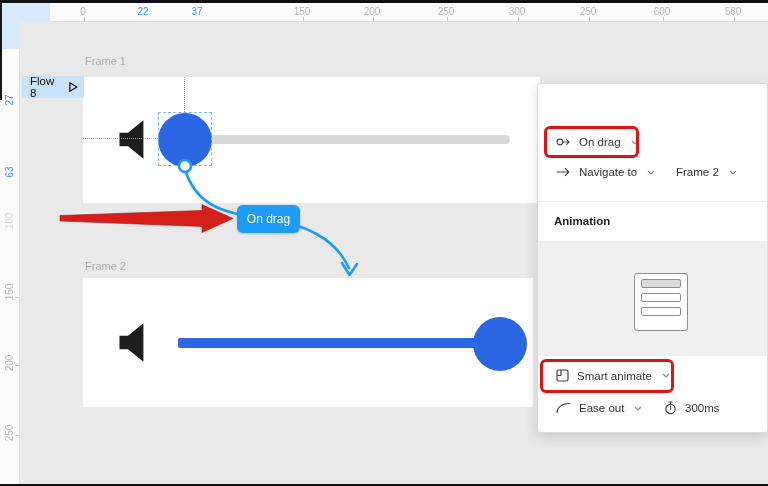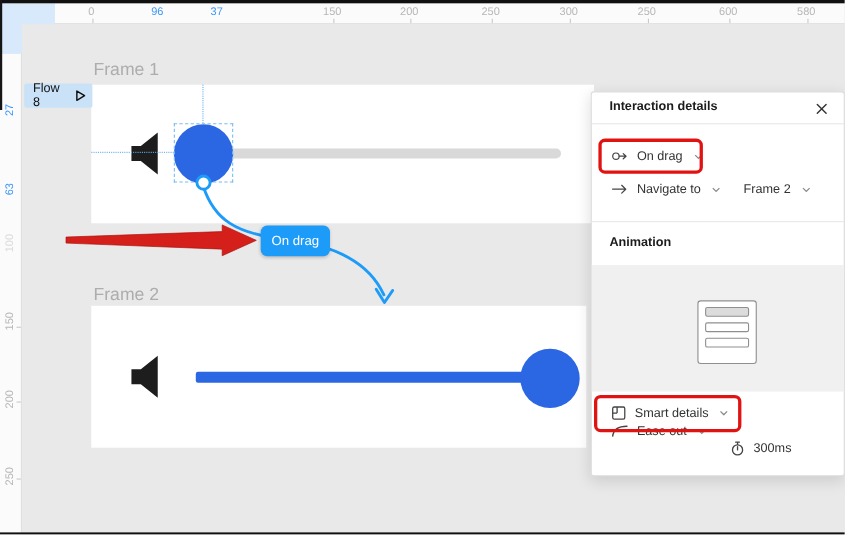--- a/index.html
+++ b/index.html
@@ -23,21 +23,21 @@
   .vlab.blue { color:#3e97f8; }
   .vlab.faint { color:#dadada; }
   .htick { position:absolute; bottom:0; width:1px; height:4px; background:#c9c9c9; }
   .vtick { position:absolute; right:0; width:4px; height:1px; background:#c9c9c9; }
 
   
   .flow-chip { left:22px; top:76px; width:62px; height:22px; background:#c9e2f8; border-radius:2px; display:flex; align-items:center; gap:6px; padding:0 6px 0 8px; z-index:32; cursor:pointer; }
   .flow-chip span { font-size:11.5px; color:#111; }
 
   
-  .frame-label { font-size:16px; color:#adadad; z-index:5; }
+  .frame-label { font-size:11px; color:#adadad; z-index:5; }
   .frame { background:#ffffff; z-index:2; }
 
   
   .track-gray { left:190px; top:135px; width:320px; height:9px; border-radius:4.5px; background:#d9d9d9; z-index:6; }
   .knob { width:54px; height:54px; border-radius:50%; background:#2b66e3; z-index:8; }
   .track-blue { left:178px; top:338px; width:325px; height:10px; border-radius:2px; background:#2b66e3; z-index:6; }
 
   
   .guide-h { left:83px; top:138px; width:75px; height:0; border-top:1.5px dotted #63b0f3; z-index:9; }
   .guide-v { left:184px; top:77px; width:0; height:35px; border-left:1.5px dotted #63b0f3; z-index:9; }
@@ -68,21 +68,21 @@
 </head>
 <body>
 
 <div class="abs edge-top"></div>
 <div class="abs edge-bottom"></div>
 <div class="abs edge-left"></div>
 
 <div class="abs h-ruler">
   <div class="h-band"></div>
   <span class="rlab" style="left:83px">0</span>
-  <span class="rlab blue" style="left:143px">96</span>
+  <span class="rlab blue" style="left:143px">22</span>
   <span class="rlab blue" style="left:197px">37</span>
   <span class="rlab" style="left:302px">150</span>
   <span class="rlab" style="left:372px">200</span>
   <span class="rlab" style="left:446px">250</span>
   <span class="rlab" style="left:517px">300</span>
   <span class="rlab" style="left:588px">250</span>
   <span class="rlab" style="left:662px">600</span>
   <span class="rlab" style="left:733px">580</span>
   <i class="htick" style="left:84px"></i>
   <i class="htick" style="left:303px"></i>
@@ -138,26 +138,20 @@
 
 <span class="abs frame-label" style="left:85px; top:260px">Frame 2</span>
 <div class="abs frame" style="left:83px; top:278px; width:450px; height:129px"></div>
 <svg class="abs" style="left:117px; top:322px; z-index:7" width="34" height="41" viewBox="0 0 17 24">
   <path d="M0 8 L5 8 L14 0.8 L14 23.2 L5 16 L0 16 Z" fill="#1d1d1d"></path>
 </svg>
 <div class="abs track-blue"></div>
 <div class="abs knob" style="left:473px; top:317px"></div>
 
 <div class="abs panel">
-  <div class="hdr">
-    <span class="ttl">Interaction details</span>
-    <svg class="close" viewBox="0 0 16 16">
-      <path d="M4 4 L12 12 M12 4 L4 12" stroke="#333" stroke-width="1.3" stroke-linecap="round"></path>
-    </svg>
-  </div>
 
   <div class="row" style="left:18px; top:51px">
     <svg width="15" height="14" viewBox="0 0 16 14">
       <circle cx="4.2" cy="7" r="3.1" fill="none" stroke="#444" stroke-width="1.2"></circle>
       <path d="M7.5 7 H14 M11.3 4.5 L14 7 L11.3 9.5" fill="none" stroke="#444" stroke-width="1.2" stroke-linecap="round" stroke-linejoin="round"></path>
     </svg>
     <span>On drag</span>
     <svg class="chev" width="8" height="5" viewBox="0 0 8 5">
       <path d="M1 1 L4 4 L7 1" fill="none" stroke="#8a8a8a" stroke-width="1.2"></path>
     </svg>
@@ -189,28 +183,28 @@
       <div class="bar" style="top:19px"></div>
       <div class="bar" style="top:33px"></div>
     </div>
   </div>
 
   <div class="row" style="left:18px; top:285px">
     <svg width="13" height="13" viewBox="0 0 13 13">
       <rect x="1" y="1" width="11" height="11" rx="1.5" fill="none" stroke="#444" stroke-width="1.2"></rect>
       <path d="M5 1 V6.5 M1 6.5 H5" fill="none" stroke="#444" stroke-width="1.2"></path>
     </svg>
-    <span>Smart details</span>
+    <span>Smart animate</span>
     <svg class="chev" width="8" height="5" viewBox="0 0 8 5">
       <path d="M1 1 L4 4 L7 1" fill="none" stroke="#8a8a8a" stroke-width="1.2"></path>
     </svg>
   </div>
   <div class="red-box rb2"></div>
 
-  <div class="row" style="left:18px; top:302px">
+  <div class="row" style="left:18px; top:318px">
     <svg width="15" height="12" viewBox="0 0 15 12">
       <path d="M1 10.5 C 1.8 4, 6 1.5, 14 1.5" fill="none" stroke="#444" stroke-width="1.2" stroke-linecap="round"></path>
     </svg>
     <span>Ease out</span>
     <svg class="chev" width="8" height="5" viewBox="0 0 8 5">
       <path d="M1 1 L4 4 L7 1" fill="none" stroke="#8a8a8a" stroke-width="1.2"></path>
     </svg>
   </div>
   <div class="row" style="left:126px; top:317px">
     <svg width="13" height="14" viewBox="0 0 13 14">

